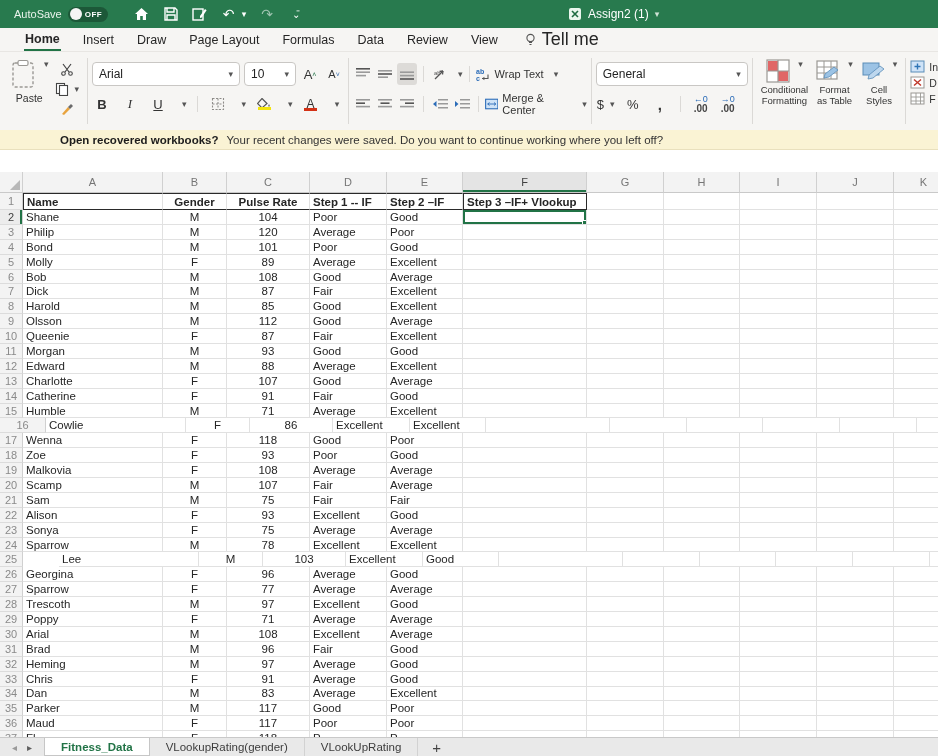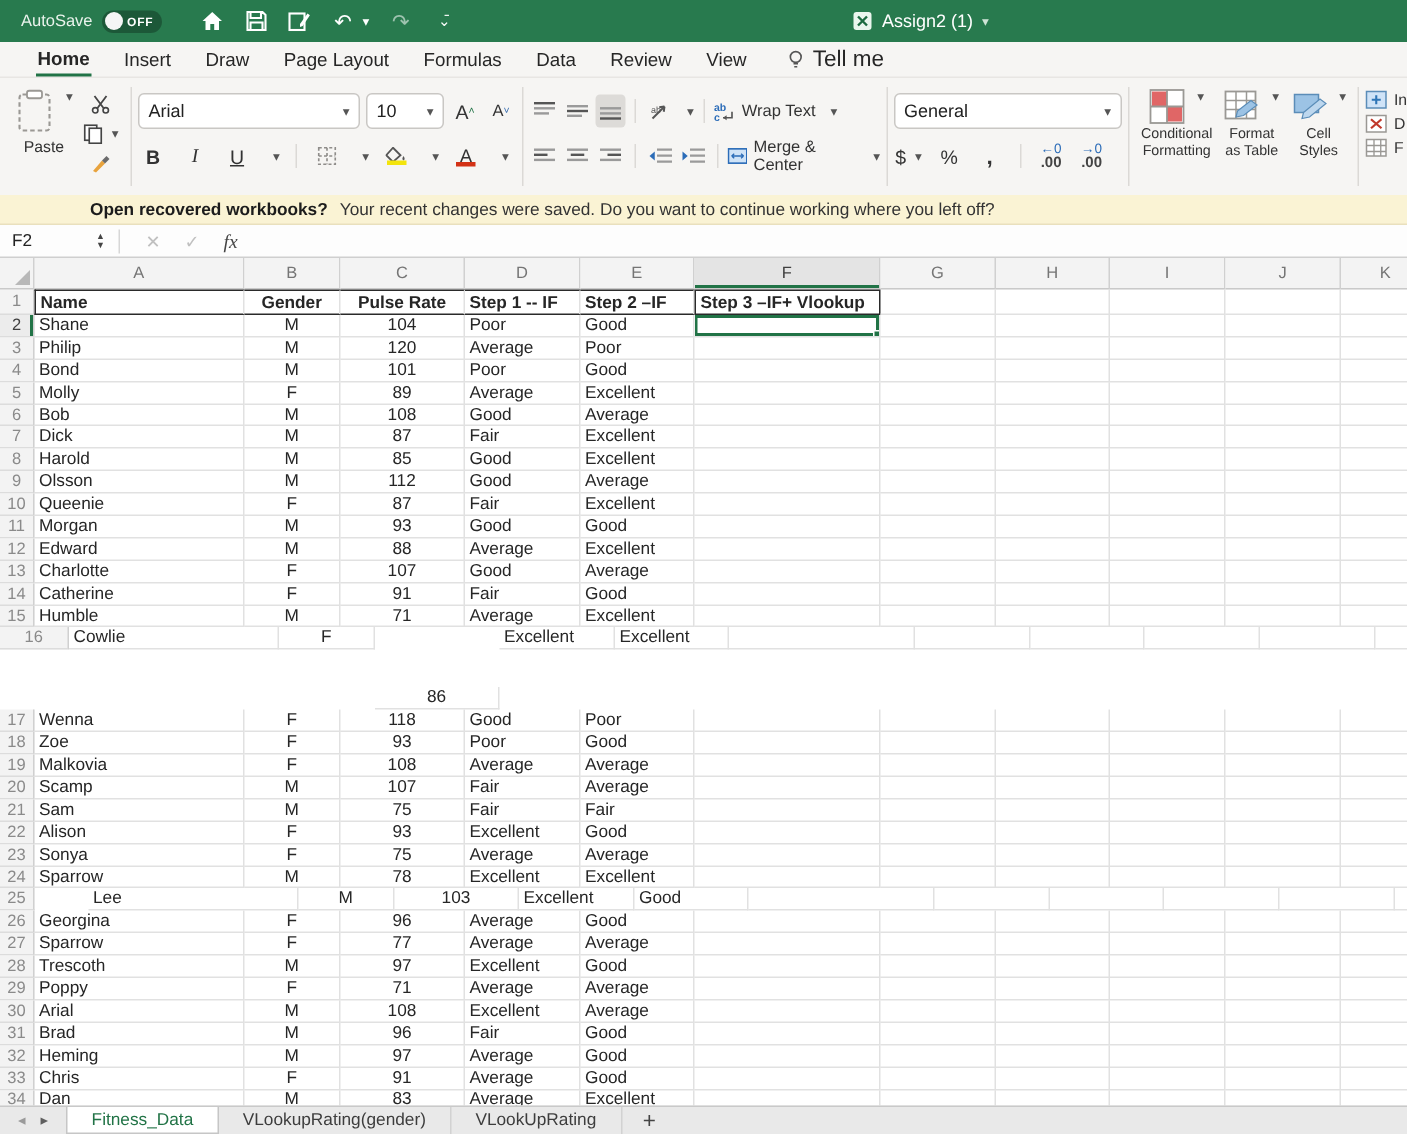--- a/index.html
+++ b/index.html
@@ -25,21 +25,21 @@
   .doc-title { position:absolute; left:568px; top:0; height:28px; display:flex;
     align-items:center; gap:6px; font-size:12px; color:#fff; }
   .doc-title .chev { font-size:9px; color:#cfe3d6; }
 
   
   .tabsrow { position:absolute; top:28px; left:0; width:938px; height:24px;
     background:#f6f5f3; display:flex; align-items:center; gap:21px; padding-left:24px;
     border-bottom:1px solid #e8e6e3; }
   .mtab { font-size:12.5px; color:#262626; padding:3px 1px; cursor:pointer; white-space:nowrap; }
   .mtab.active { font-weight:bold; border-bottom:2.5px solid #217346; }
-  .tellme { display:flex; align-items:center; gap:5px; margin-left:4px; color:#262626; font-size:15px; }
+  .tellme { display:flex; align-items:center; gap:5px; margin-left:4px; color:#262626; font-size:18px; }
   .bulb { width:13px; height:13px; }
 
   
   .ribbon { position:absolute; top:52px; left:0; width:938px; height:78px;
     background:#f6f5f3; display:flex; }
   .rsep { width:1px; background:#dbd9d6; margin:6px 4px; }
   .rgrp { display:flex; flex-direction:column; justify-content:flex-start; padding-top:7px; }
   .rrow { display:flex; align-items:center; gap:4px; height:30px; }
   .dropbox { background:#fff; border:1px solid #c9c7c4; border-radius:4px; height:24px;
     display:flex; align-items:center; font-size:12px; color:#222; padding:0 6px;
@@ -109,21 +109,21 @@
   .handle { position:absolute; right:-1px; bottom:-1px; width:5px; height:5px;
     background:#217346; border:1px solid #fff; }
 
   
   .sheettabs { position:absolute; top:737px; left:0; width:938px; height:19px;
     background:#e9e9e9; border-top:1px solid #c9c9c9; display:flex; align-items:stretch; }
   .tabnav { display:flex; align-items:center; gap:10px; padding:0 12px; color:#9a9a9a; font-size:10px; }
   .tabnav .en { color:#5f5f5f; cursor:pointer; }
   .stab { display:flex; align-items:center; padding:0 16px; font-size:11.5px; color:#3d3d3d;
     border-right:1px solid #d2d2d2; cursor:pointer; white-space:nowrap; }
-  .stab.active { background:#fff; color:#217346; font-weight:normal;
+  .stab.active { background:#fff; color:#217346; font-weight:bold;
     border:1px solid #c6c6c6; border-top:none; border-radius:0 0 0 0; }
   .addtab { display:flex; align-items:center; padding:0 14px; font-size:15px; color:#444; cursor:pointer; }
 </style>
 </head>
 <body>
 
 <div id="app">
 
   <div class="titlebar">
     <div class="autosave">
@@ -459,32 +459,20 @@
         <span>F</span>
       </span>
     </div>
   </div>
 
   <div class="notif">
     <b>Open recovered workbooks?</b>
     <span>Your recent changes were saved. Do you want to continue working where you left off?</span>
   </div>
 
-  <div class="fbar">
-    <span class="namebox">F2</span>
-    <span class="stepper">
-      <span>▲</span>
-        <span>▼</span>
-    </span>
-    <span class="fdiv"></span>
-    <span class="fico">✕</span>
-    <span class="fico">✓</span>
-    <span class="fx">fx</span>
-    <span class="finput"></span>
-  </div>
 
   <div class="grid" id="grid">
       <div class="grow">
         <div class="hcell corner" style="width: 23px; height: 21px;"></div>
         <div class="hcell" style="width: 140px; height: 21px;">A</div>
         <div class="hcell" style="width: 64px; height: 21px;">B</div>
         <div class="hcell" style="width: 83px; height: 21px;">C</div>
         <div class="hcell" style="width: 77px; height: 21px;">D</div>
         <div class="hcell" style="width: 76px; height: 21px;">E</div>
         <div class="hcell colsel" style="width: 124px; height: 21px;">F</div>
@@ -703,21 +691,21 @@
         <div class="cell" style="width: 77px; height: 14.9px;"></div>
         <div class="cell" style="width: 76px; height: 14.9px;"></div>
         <div class="cell" style="width: 77px; height: 14.9px;"></div>
         <div class="cell" style="width: 77px; height: 14.9px;"></div>
         <div class="cell" style="width: 60px; height: 14.9px;"></div>
       </div>
       <div class="grow">
         <div class="rh" style="width: 46px; height: 14.9px;">16</div>
         <div class="cell" style="width: 140px; height: 14.9px;">Cowlie</div>
         <div class="cell ctr" style="width: 64px; height: 14.9px;">F</div>
-        <div class="cell ctr" style="width: 83px; height: 14.9px; margin-top: 40px;">86</div>
+        <div class="cell ctr" style="width: 83px; height: 14.9px;">86</div>
         <div class="cell" style="width: 77px; height: 14.9px;">Excellent</div>
         <div class="cell" style="width: 76px; height: 14.9px;">Excellent</div>
         <div class="cell" style="width: 124px; height: 14.9px;"></div>
         <div class="cell" style="width: 77px; height: 14.9px;"></div>
         <div class="cell" style="width: 76px; height: 14.9px;"></div>
         <div class="cell" style="width: 77px; height: 14.9px;"></div>
         <div class="cell" style="width: 77px; height: 14.9px;"></div>
         <div class="cell" style="width: 60px; height: 14.9px;"></div>
       </div>
       <div class="grow">

